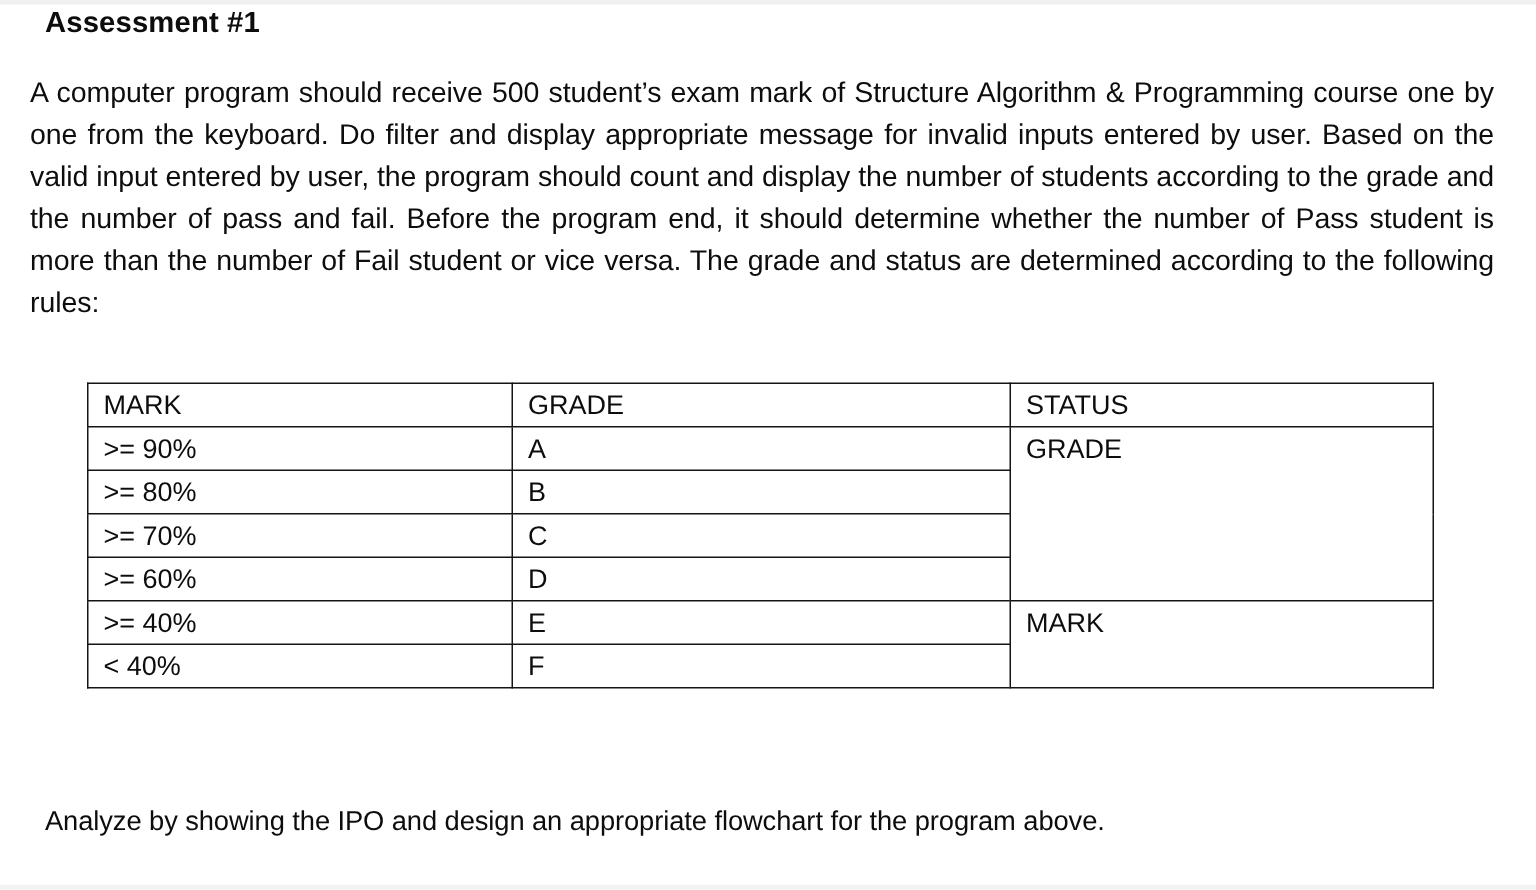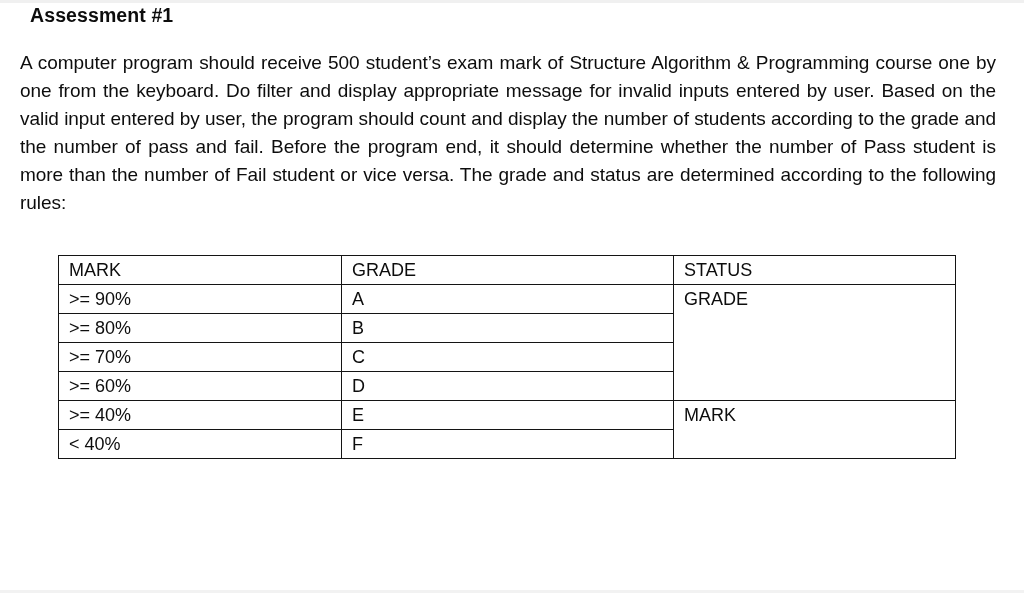--- a/index.html
+++ b/index.html
@@ -142,16 +142,17 @@
         <td>E</td>
         <td class="status-cell" rowspan="2">MARK</td>
       </tr>
       <tr>
         <td>&lt; 40%</td>
         <td>F</td>
       </tr>
     </tbody>
   </table>
 
+  <div class="footer-note">Analyze by showing the IPO and design an appropriate flowchart for the program above.</div>
 
   <div class="bottom-edge"></div>
 
 </div>
 
 </body></html>

